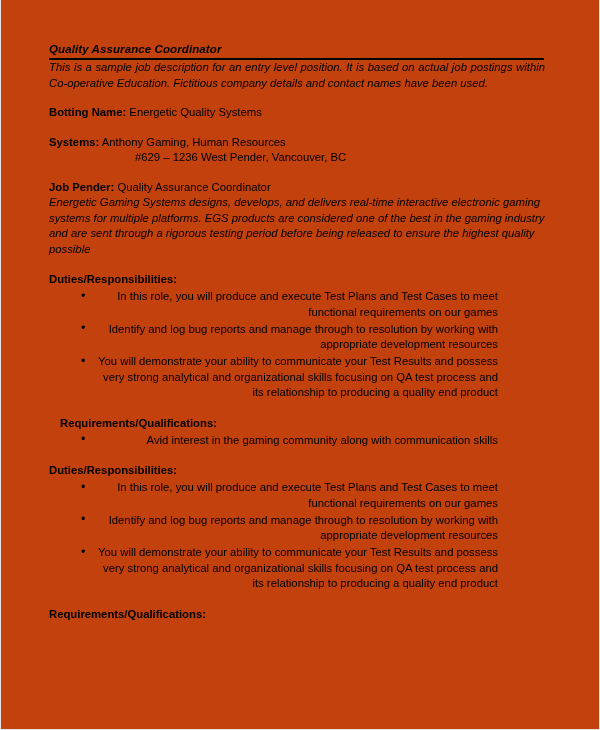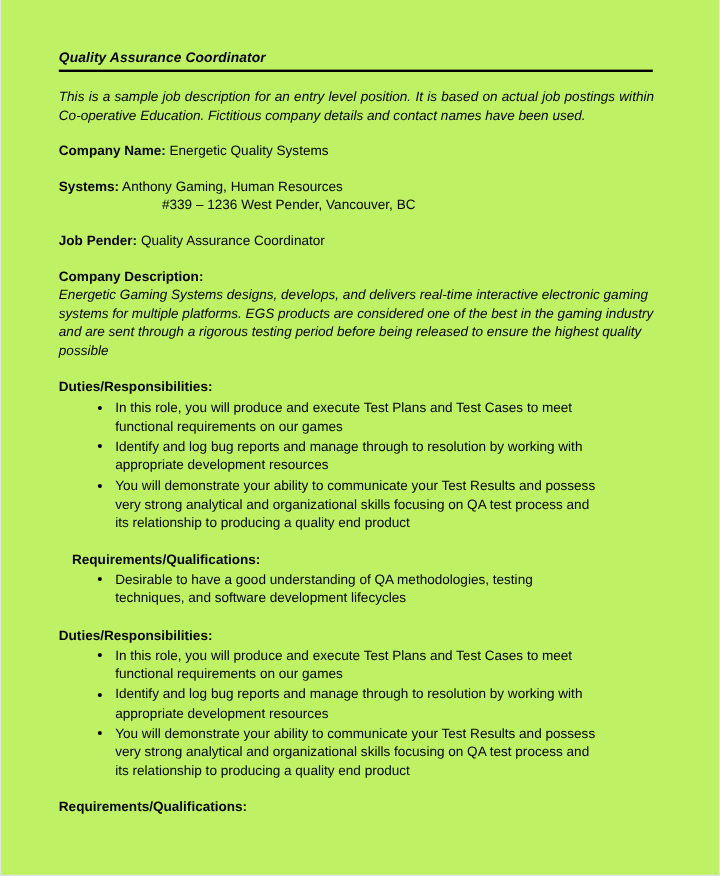--- a/index.html
+++ b/index.html
@@ -4,21 +4,21 @@
 <style>
   html, body {
     margin: 0;
     padding: 0;
     background: #ffffff;
   }
   .page {
     position: relative;
     width: 600px;
     height: 730px;
-    background: #bef264;
+    background: #c2410c;
     box-sizing: border-box;
     border-left: 1px solid #e2e2e2;
     border-right: 1px solid #e2e2e2;
     border-bottom: 1px solid #e2e2e2;
     overflow: hidden;
     font-family: "Liberation Sans", sans-serif;
     color: #000000;
   }
   .content {
     position: absolute;
@@ -36,21 +36,20 @@
     margin: 0;
   }
   .title-rule {
     margin-top: 2px;
     width: 495px;
     height: 2.4px;
     background: #000000;
   }
 
   .intro {
-    margin-top: 14px;
     font-size: 11.3px;
     font-style: italic;
     line-height: 15.5px;
     width: 496px;
     text-align: justify;
   }
 
   .field {
     margin-top: 14px;
     font-size: 11.3px;
@@ -78,20 +77,21 @@
     font-size: 11.3px;
     line-height: 15.5px;
     width: 496px;
     font-style: italic;
   }
 
   ul.bullets {
     list-style: none;
     margin: 2px 0 0 0;
     padding: 0;
+    text-align: right;
   }
   ul.bullets > li {
     position: relative;
     padding-left: 47px;
     font-size: 11.3px;
     line-height: 15.5px;
     margin-bottom: 1.5px;
     width: 449px;
     box-sizing: border-box;
   }
@@ -109,45 +109,44 @@
 
 <div class="page">
   <div class="content">
 
     <div class="doc-title">Quality Assurance Coordinator</div>
     <div class="title-rule"></div>
 
     <div class="intro">This is a sample job description for an entry level position.  It is based on actual job postings within Co-operative Education.  Fictitious company details and contact names have been used.</div>
 
     <div class="field">
-      <span class="lbl">Company Name:</span><span> Energetic Quality Systems</span>
+      <span class="lbl">Botting Name:</span><span> Energetic Quality Systems</span>
     </div>
 
     <div class="field">
       <span class="lbl">Systems:</span><span> Anthony Gaming, Human Resources</span>
-      <div class="addr-line">#339 – 1236 West Pender, Vancouver, BC</div>
+      <div class="addr-line">#629 – 1236 West Pender, Vancouver, BC</div>
     </div>
 
     <div class="field">
       <span class="lbl">Job Pender:</span><span> Quality Assurance Coordinator</span>
     </div>
 
-    <div class="section-head">Company Description:</div>
     <div class="desc-body">Energetic Gaming Systems designs, develops, and delivers real-time interactive electronic gaming systems for multiple platforms. EGS products are considered one of the best in the gaming industry and are sent through a rigorous testing period before being released to ensure the highest quality possible</div>
 
     <div id="sections-root">
         <div class="section-head">Duties/Responsibilities:</div>
         <ul class="bullets">
           <li>In this role, you will produce and execute Test Plans and Test Cases to meet functional requirements on our games</li>
           <li>Identify and log bug reports and manage through to resolution by working with appropriate development resources</li>
           <li>You will demonstrate your ability to communicate your Test Results and possess very strong analytical and organizational skills focusing on QA test process and its relationship to producing a quality end product</li>
         </ul>
         <div class="section-head indent">Requirements/Qualifications:</div>
         <ul class="bullets">
-          <li>Desirable to have a good understanding of QA methodologies, testing techniques, and software development lifecycles</li>
+          <li>Avid interest in the gaming community along with communication skills</li>
         </ul>
         <div class="section-head">Duties/Responsibilities:</div>
         <ul class="bullets">
           <li>In this role, you will produce and execute Test Plans and Test Cases to meet functional requirements on our games</li>
           <li>Identify and log bug reports and manage through to resolution by working with appropriate development resources</li>
           <li>You will demonstrate your ability to communicate your Test Results and possess very strong analytical and organizational skills focusing on QA test process and its relationship to producing a quality end product</li>
         </ul>
         <div class="section-head">Requirements/Qualifications:</div>
       </div>
 

